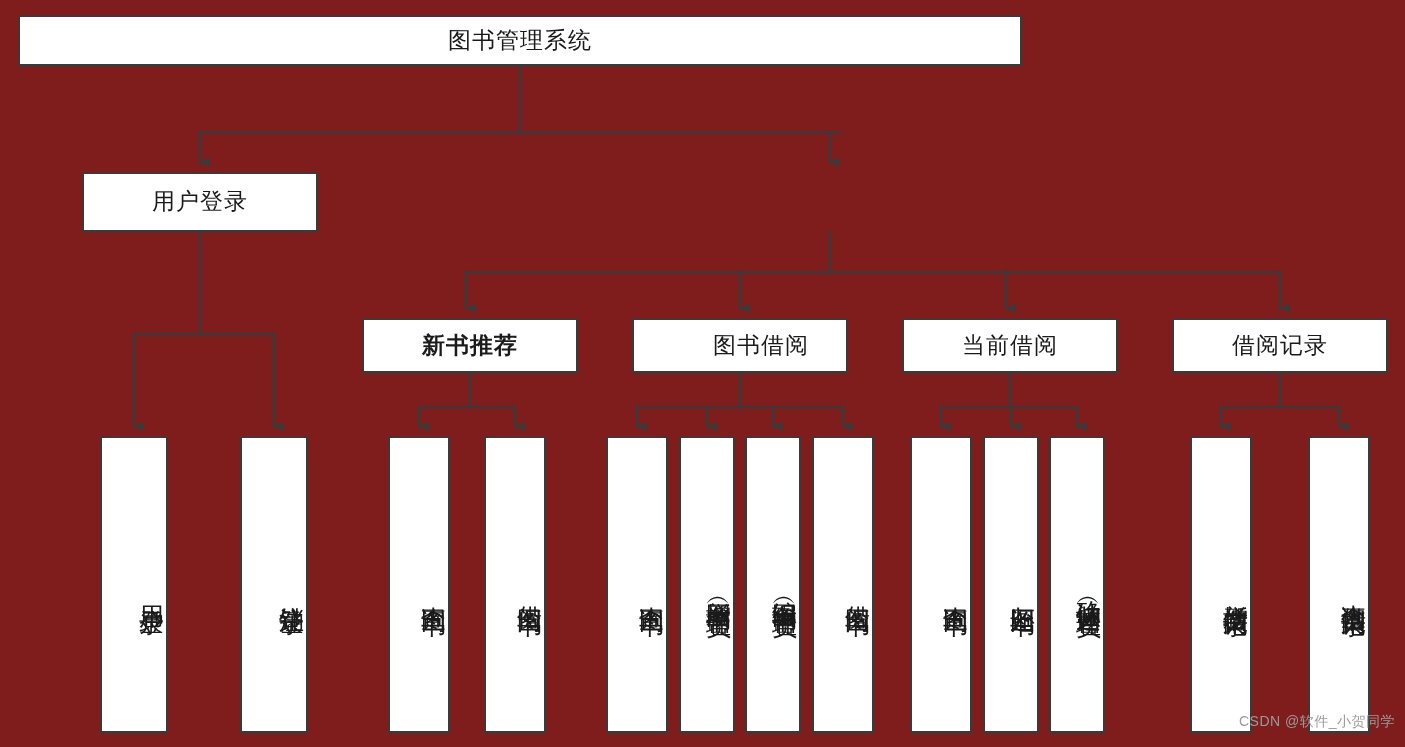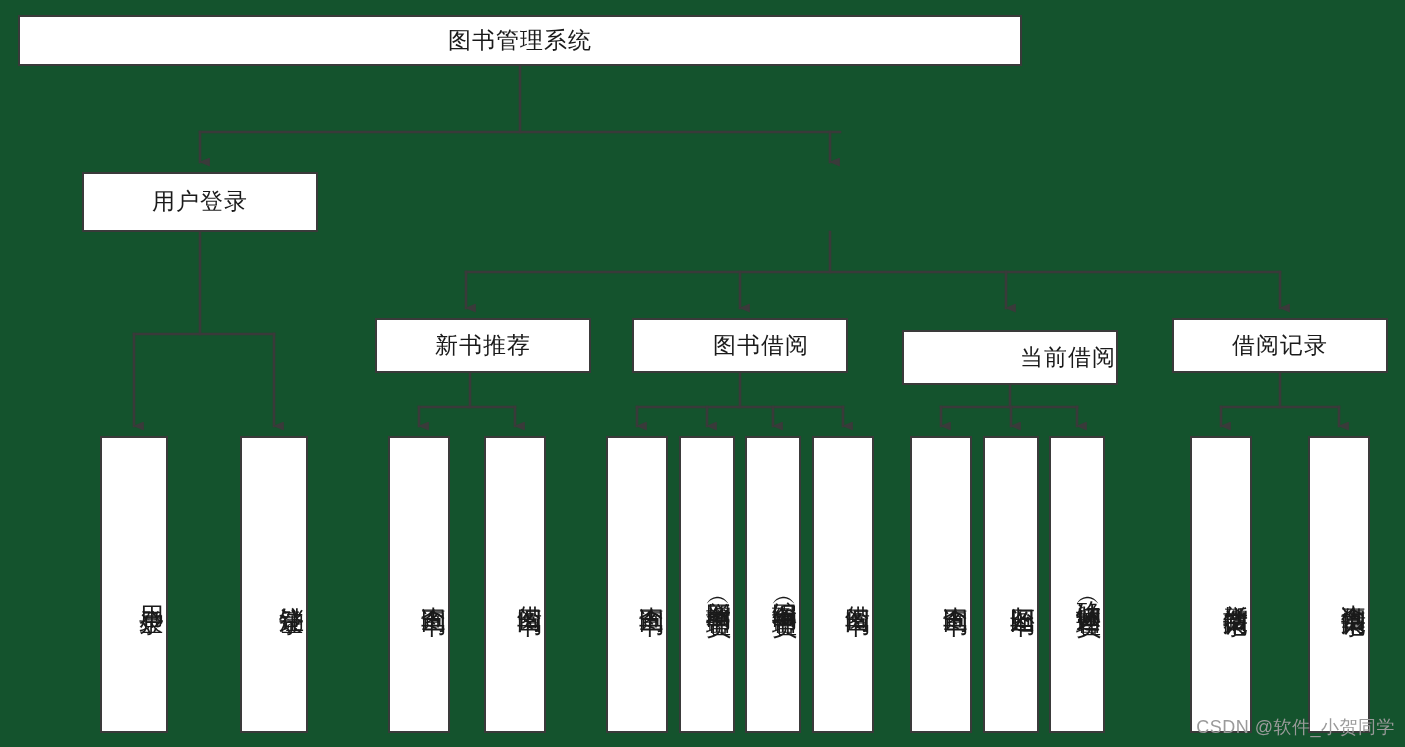--- a/index.html
+++ b/index.html
@@ -7,21 +7,21 @@
     padding: 0;
     background: #ffffff;
   }
   body {
     font-family: "Liberation Sans", "DejaVu Sans", sans-serif;
   }
   #canvas {
     position: relative;
     width: 1405px;
     height: 747px;
-    background: #14532d;
+    background: #7f1d1d;
     overflow: hidden;
   }
   svg.edges {
     position: absolute;
     left: 0;
     top: 0;
     width: 1405px;
     height: 747px;
     pointer-events: none;
   }
@@ -53,22 +53,22 @@
     line-height: 1.18;
     text-align: center;
   }
   .node.vert .label {
     writing-mode: vertical-rl;
     text-orientation: upright;
   }
   #watermark {
     position: absolute;
     right: 10px;
-    bottom: 8px;
-    font-size: 18px;
+    bottom: 16px;
+    font-size: 14px;
     color: #9a9a9a;
     letter-spacing: 0.5px;
     white-space: nowrap;
   }
 </style>
 </head>
 <body>
 
 <div id="canvas">
 
@@ -123,27 +123,27 @@
   </svg>
 
   <div class="node horiz" style="left: 18px; top: 15px; width: 1004px; height: 51px;">
     <span class="label">图书管理系统</span>
   </div>
 
   <div class="node horiz" style="left: 82px; top: 172px; width: 236px; height: 60px;">
     <span class="label">用户登录</span>
   </div>
 
-  <div class="node horiz" style="left: 375px; top: 318px; width: 216px; height: 55px;">
+  <div class="node horiz" style="left: 362px; top: 318px; width: 216px; height: 55px; font-weight: bold;">
     <span class="label">新书推荐</span>
   </div>
   <div class="node horiz" style="left: 632px; top: 318px; width: 216px; height: 55px; padding-left: 42px;">
     <span class="label">图书借阅</span>
   </div>
-  <div class="node horiz" style="left: 902px; top: 330px; width: 216px; height: 55px; justify-content: flex-end;">
+  <div class="node horiz" style="left: 902px; top: 318px; width: 216px; height: 55px;">
     <span class="label">当前借阅</span>
   </div>
   <div class="node horiz" style="left: 1172px; top: 318px; width: 216px; height: 55px;">
     <span class="label">借阅记录</span>
   </div>
 
   <div class="node vert" style="left: 100px; top: 436px; width: 68px; height: 297px;">
     <span class="label">用户登录</span>
   </div>
   <div class="node vert" style="left: 240px; top: 436px; width: 68px; height: 297px;">

